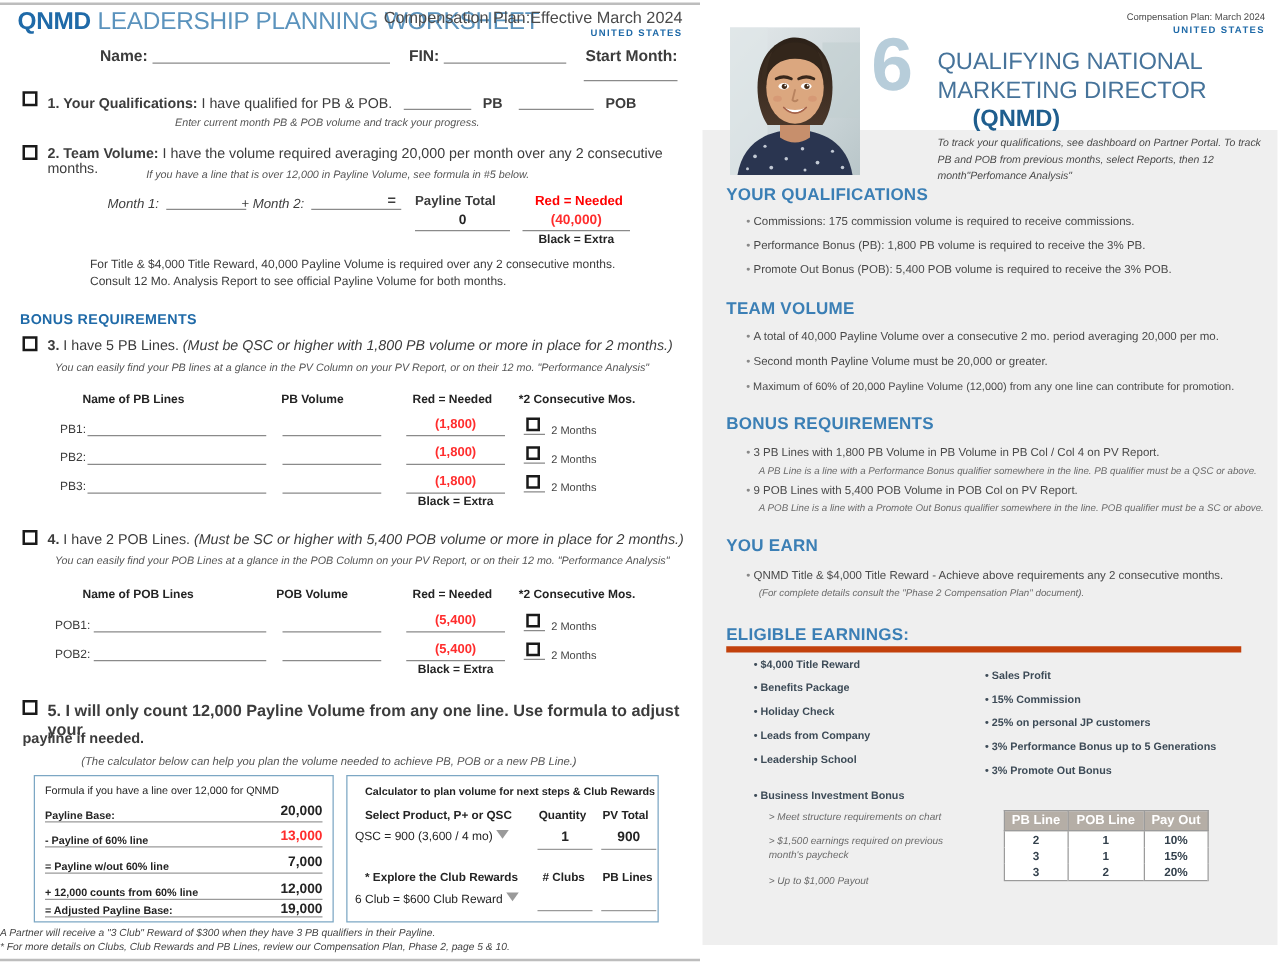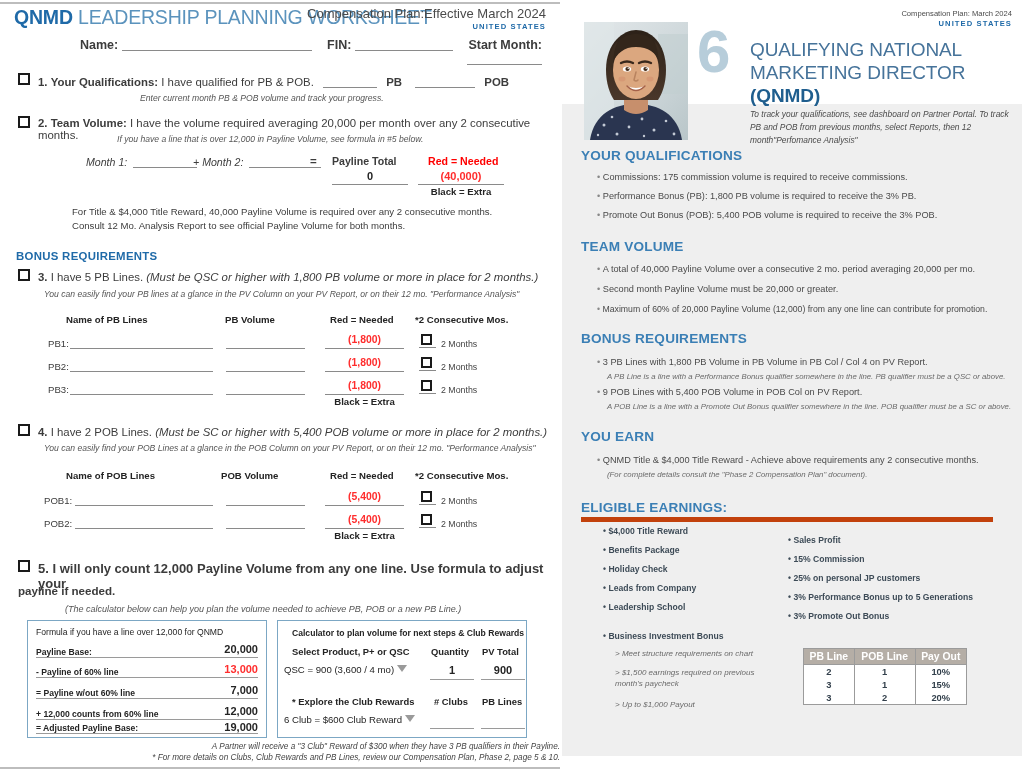--- a/index.html
+++ b/index.html
@@ -54,36 +54,36 @@
   .calcwrap{position:absolute;left:27px;top:620px;width:500px;height:118px;}
   .cbox{position:absolute;top:0;border:1px solid #7ca7c4;background:#fff;box-sizing:border-box;}
   .cbox.a{left:0;width:240px;height:118px;}
   .cbox.b{left:250px;width:250px;height:118px;}
   .cline{position:absolute;font-size:8.6px;color:#242424;font-weight:bold;}
   .cline.reg{font-weight:normal;}
   .cval{position:absolute;font-size:11px;font-weight:bold;color:#242424;text-align:right;}
   .cul{position:absolute;border-bottom:1px solid #9a9a9a;}
   .caret{display:inline-block;width:0;height:0;border-left:5px solid transparent;border-right:5px solid transparent;border-top:7px solid #9a9a9a;vertical-align:1px;margin-left:3px;}
 
-  .foot{position:absolute;font-size:8.2px;font-style:italic;color:#444;text-align:right;width:560px;left:0;}
+  .foot{position:absolute;font-size:8.2px;font-style:italic;color:#444;text-align:left;width:560px;left:0;}
 
   
   .right{position:absolute;left:560px;top:0;width:464px;height:770px;background:#fff;}
   .rbg{position:absolute;left:2px;top:104px;width:460px;height:652px;background:#efefef;}
 
   .rcp{position:absolute;right:12px;top:9px;text-align:right;line-height:1.3;}
   .rcp .l1{font-size:7.6px;color:#4a4a4a;}
   .rcp .l2{font-size:7.6px;color:#1f6aa8;font-weight:bold;letter-spacing:1.1px;}
 
   .photo{position:absolute;left:24px;top:22px;width:104px;height:118px;overflow:hidden;background:#d8dde2;}
   .photo svg{display:block;}
 
   .bignum{position:absolute;left:137px;top:24px;font-size:60px;line-height:56px;font-weight:bold;color:#b7cdda;}
   .rtitle{position:absolute;left:190px;top:38px;font-size:19px;line-height:23px;color:#46739a;letter-spacing:-0.1px;}
-  .rtitle .bb{font-weight:bold;color:#1f5e8e;}
+  .rtitle .bb{font-weight:bold;color:#1f5e8e;margin-left:28px;}
 
   .rlead{position:absolute;left:190px;top:108px;width:262px;font-size:8.4px;font-style:italic;color:#4a4a4a;line-height:1.55;}
 
   .rh{position:absolute;font-size:13.6px;font-weight:bold;color:#3b7fb5;letter-spacing:0.2px;}
   .rh.u{border-bottom:5px solid #c2410c;padding-bottom:2px;}
   .bul{position:absolute;font-size:9.2px;color:#4a4a4a;line-height:1.3;}
   .bul .d{color:#888;}
   .subnote{position:absolute;font-size:7.8px;font-style:italic;color:#6a6a6a;}
 
   .ebul{position:absolute;font-size:8.6px;font-weight:bold;color:#3d4b57;}

